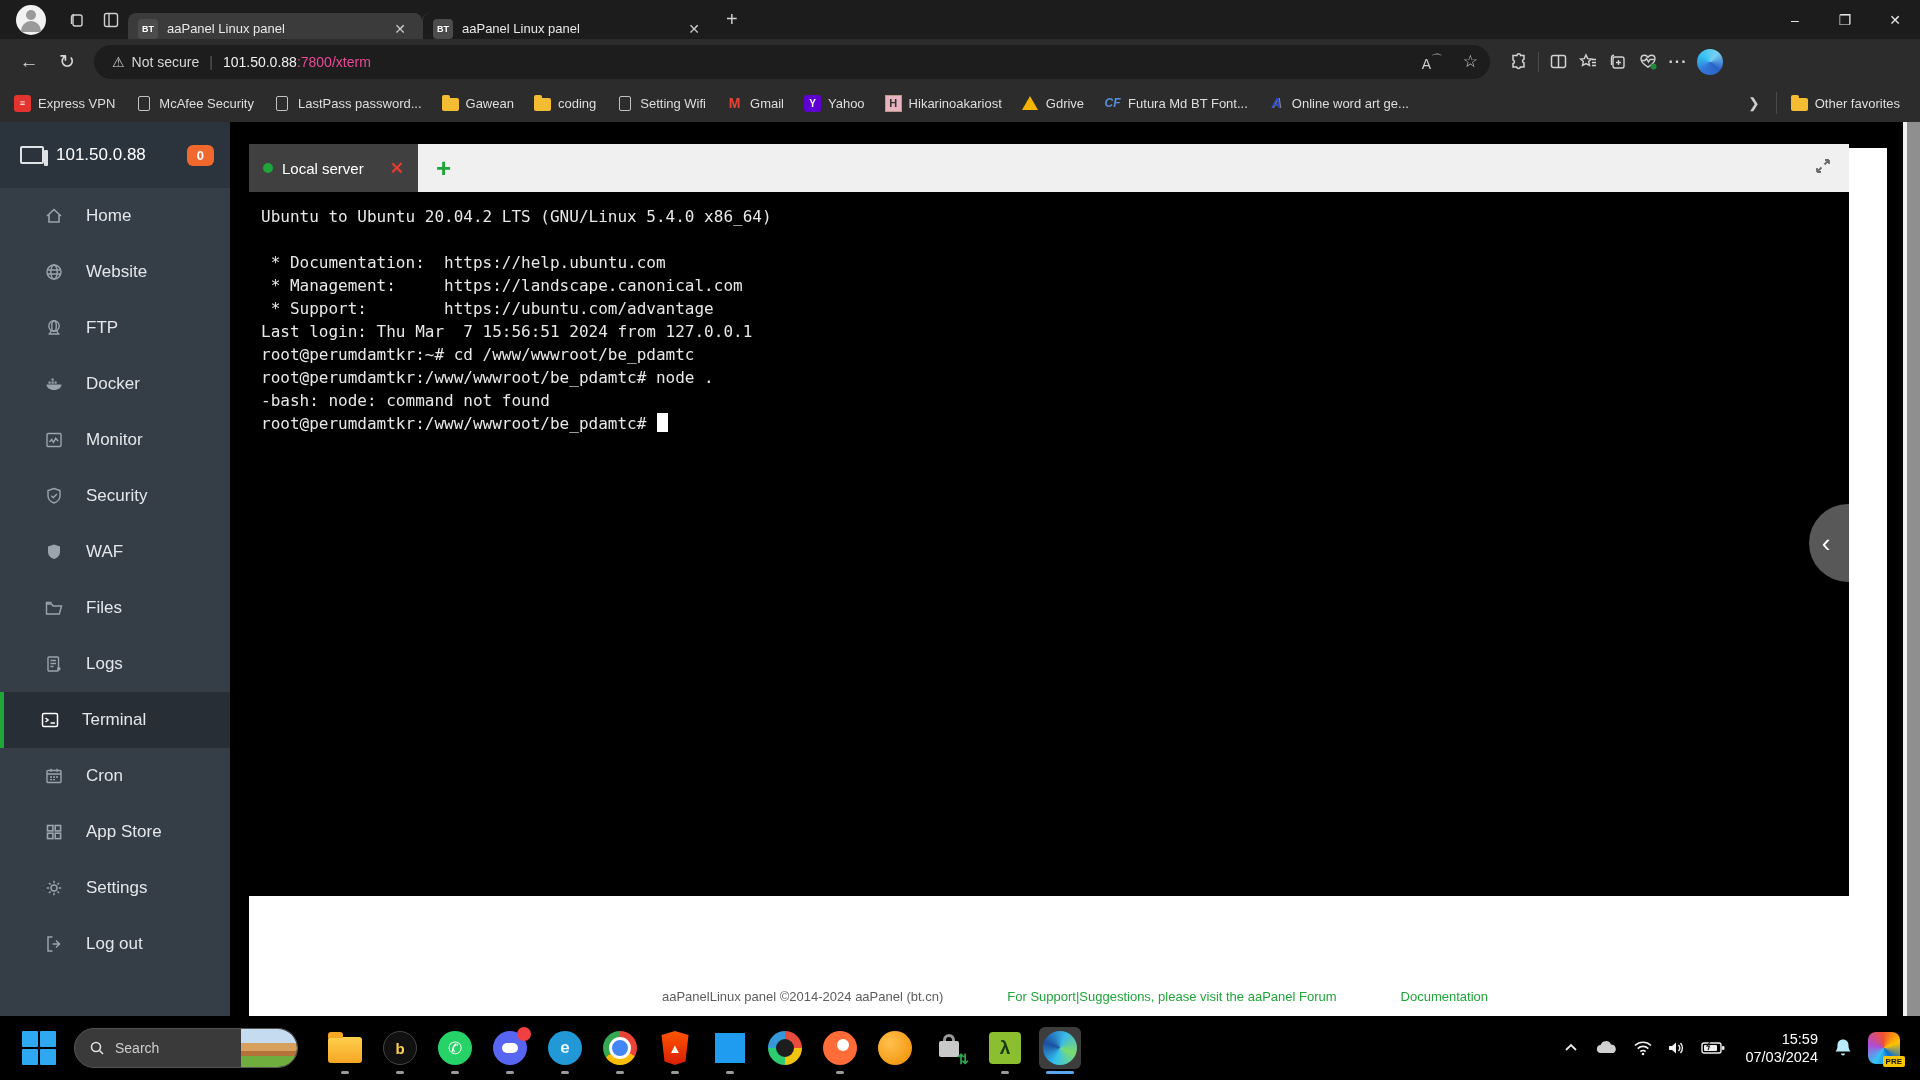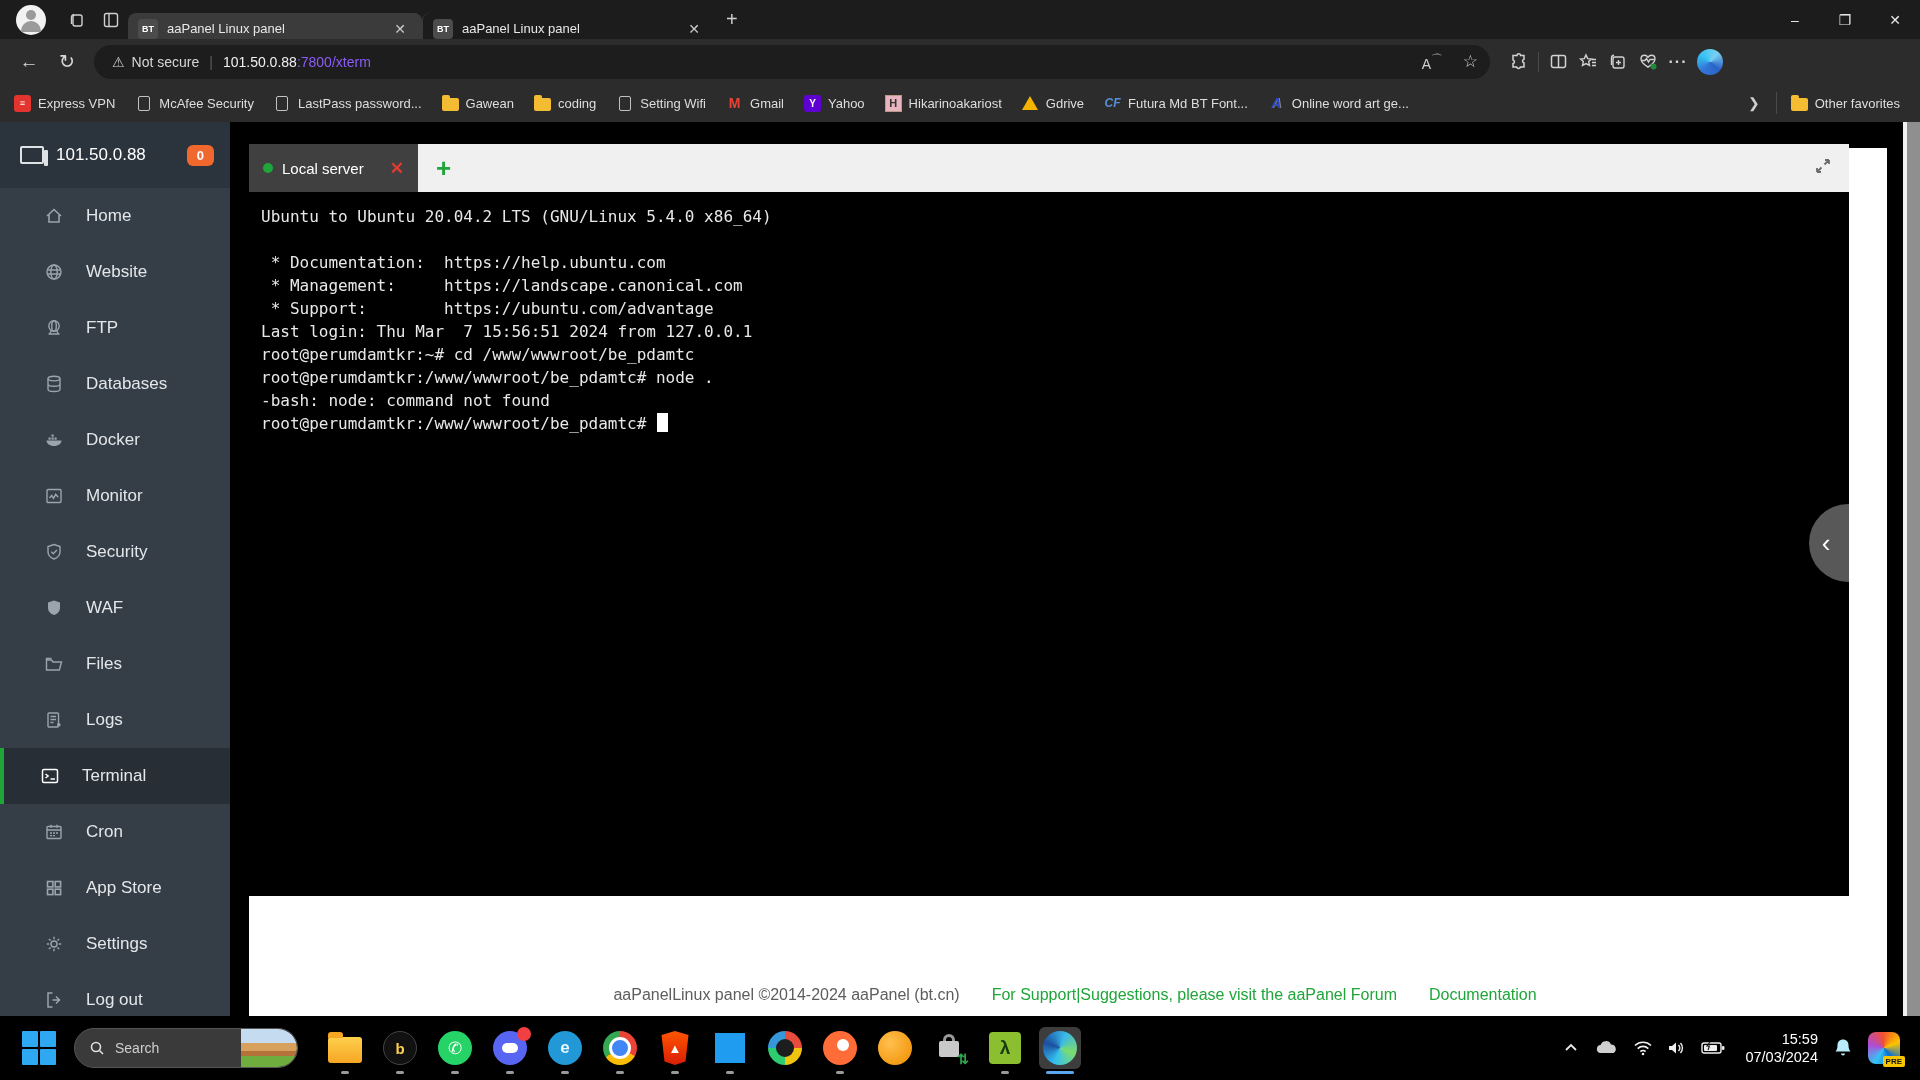--- a/index.html
+++ b/index.html
@@ -21,21 +21,21 @@
   .newtab { color:#cfcfcf; font-size:20px; margin-left:10px; }
   .wincontrols { margin-left:auto; display:flex; height:100%; }
   .winbtn { width:50px; height:100%; display:flex; align-items:center; justify-content:center; color:#e6e6e6; font-size:14px; }
 
   .toolbar { position:absolute; top:39px; left:0; width:1920px; height:45px; background:#2c2c2c; display:flex; align-items:center; }
   .nav-ic { color:#d8d8d8; font-size:19px; width:38px; height:34px; display:flex; align-items:center; justify-content:center; }
   .addressbar { width:1396px; height:34px; margin-left:8px; background:#1d1d1d; border-radius:17px; display:flex; align-items:center; padding:0 12px; color:#d6d6d6; font-size:14px; }
   .addr-warn { font-size:14px; color:#d6d6d6; margin:0 7px 0 6px; }
   .addr-div { color:#5c5c5c; margin:0 10px; }
   .addr-host { color:#f0f0f0; }
-  .addr-path { color:#8b5cf6; }
+  .addr-path { color:#ec4899; }
   .addr-right { margin-left:auto; display:flex; align-items:center; gap:20px; color:#cfcfcf; }
   .tool-ic { width:30px; height:30px; display:flex; align-items:center; justify-content:center; color:#d2d2d2; }
   .tb-sep { width:1px; height:20px; background:#4a4a4a; margin:0 4px; }
   .copilot { width:26px; height:26px; border-radius:50%; background:conic-gradient(from 220deg,#3277d5,#35c3f3,#7ad0f0,#2a63c8,#3277d5); margin:0 12px 0 4px; }
 
   .bookmarks { position:absolute; top:84px; left:0; width:1920px; height:38px; background:#2c2c2c; display:flex; align-items:center; padding-left:14px; }
   .bm { display:flex; align-items:center; color:#dedede; font-size:13px; margin-right:20px; white-space:nowrap; }
   .bi { width:17px; height:17px; margin-right:7px; display:flex; align-items:center; justify-content:center; font-weight:bold; font-size:11px; flex:none; }
   .bi-page { width:12px; height:15px; border:1.4px solid #c2c2c2; border-radius:2px; }
   .bi-folder { width:17px; height:13px; background:#f3bc33; border-radius:2px; position:relative; margin-top:3px; }
@@ -69,21 +69,21 @@
   .term-tab { height:48px; background:#404040; color:#fff; display:flex; align-items:center; padding:0 14px 0 14px; font-size:15px; }
   .gdot { width:10px; height:10px; border-radius:50%; background:#20a53a; margin-right:9px; }
   .term-x { color:#e03b30; font-weight:bold; font-size:17px; margin-left:26px; }
   .term-plus { color:#21a43b; font-weight:bold; font-size:26px; margin-left:18px; }
   .expand-ic { margin-left:auto; margin-right:16px; color:#6b6b6b; }
   .term { position:absolute; top:70px; left:19px; width:1600px; height:704px; background:#000; padding:13px 0 0 12px; }
   .tline { font-family:"DejaVu Sans Mono", monospace; font-size:16px; line-height:23px; color:#e8e8e8; white-space:pre; }
   .cursor { display:inline-block; width:11px; height:19px; background:#ffffff; vertical-align:-3px; margin-left:1px; }
   .collapse { position:absolute; top:312px; right:0; width:40px; height:78px; background:rgba(96,96,96,.92); border-radius:78px 0 0 78px; display:flex; align-items:center; justify-content:center; color:#fff; font-size:26px; padding-right:6px; }
 
-  .footer { position:absolute; bottom:12px; left:0; width:100%; display:flex; justify-content:center; gap:32px; font-size:16px; }
+  .footer { position:absolute; bottom:12px; left:0; width:100%; display:flex; justify-content:center; gap:64px; font-size:13px; }
   .foot-copy { color:#5d5d5d; }
   .foot-link { color:#20a53a; }
 
   .vscroll { position:absolute; top:122px; right:0; width:17px; height:894px; background:#f0f0f0; }
   .vthumb { position:absolute; top:0; right:0; width:13px; height:894px; background:#8f8f8f; }
 
   
   .taskbar { position:absolute; bottom:0; left:0; width:1920px; height:64px; background:#000000; display:flex; align-items:center; padding-left:22px; }
   .start { width:34px; height:34px; display:grid; grid-template-columns:16px 16px; grid-template-rows:16px 16px; gap:2px; margin-right:18px; }
   .start div { background:#2fa8f3; border-radius:1px; }
@@ -305,27 +305,20 @@
   </div>
   <div class="side-item">
     <svg viewBox="0 0 20 20" fill="none" stroke="currentColor" stroke-width="1.4">
         <circle cx="10" cy="8" r="5.2"></circle>
         <ellipse cx="10" cy="8" rx="2.3" ry="5.2"></ellipse>
         <path d="M7.5 12.5 5.5 16 M12.5 12.5 14.5 16 M4.5 16h11"></path>
       </svg>
     <span>FTP</span>
   </div>
   <div class="side-item">
-    <svg viewBox="0 0 20 20" fill="none" stroke="currentColor" stroke-width="1.4">
-        <ellipse cx="10" cy="4.6" rx="6" ry="2.3"></ellipse>
-        <path d="M4 4.6v10.6c0 1.3 2.7 2.3 6 2.3s6-1 6-2.3V4.6 M4 10c0 1.3 2.7 2.3 6 2.3s6-1 6-2.3"></path>
-      </svg>
-    <span>Databases</span>
-  </div>
-  <div class="side-item">
     <svg viewBox="0 0 20 20" fill="currentColor">
         <path d="M2.5 10.5h15c-.3 3.2-3 5.5-7.5 5.5s-7.2-2.3-7.5-5.5z"></path>
         <rect x="4.5" y="7.5" width="2.2" height="2.2"></rect>
         <rect x="7.5" y="7.5" width="2.2" height="2.2"></rect>
         <rect x="10.5" y="7.5" width="2.2" height="2.2"></rect>
         <rect x="7.5" y="4.5" width="2.2" height="2.2"></rect>
       </svg>
     <span>Docker</span>
   </div>
   <div class="side-item">

